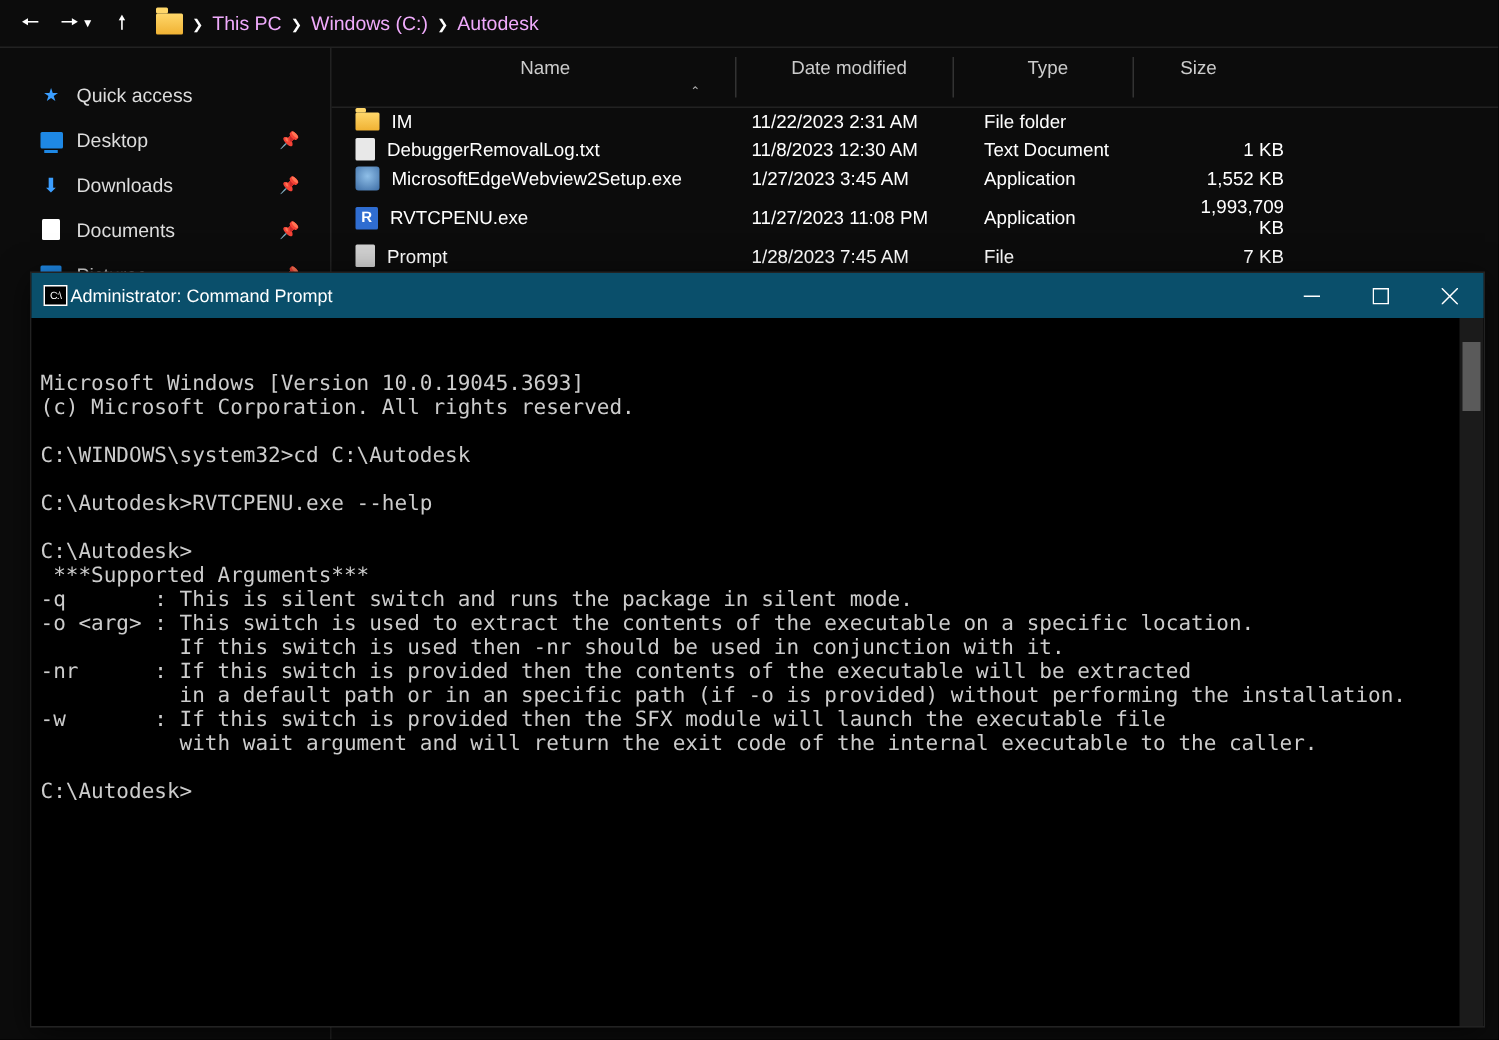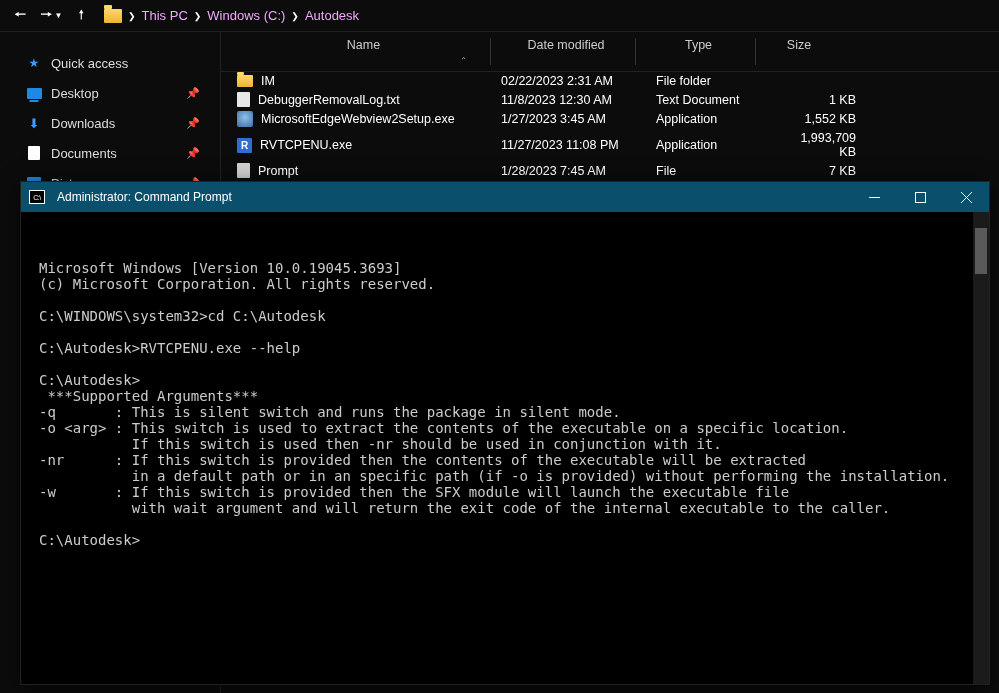--- a/index.html
+++ b/index.html
@@ -129,21 +129,21 @@
     border:1px solid #222;
   }
   .cmd-titlebar {
     height:30px;
     background:#0a4f6b;
     display:flex;
     align-items:center;
     justify-content:space-between;
     padding:0 0 0 8px;
   }
-  .cmd-title-left { display:flex; align-items:center; gap:12px; color:#fff; font-size:12px; }
+  .cmd-title-left { display:flex; align-items:center; gap:2px; color:#fff; font-size:12px; }
   .cmd-icon {
     width:16px; height:14px;
     background:#000;
     border:1px solid #fff;
     font-size:7px; color:#fff;
     display:flex; align-items:center; justify-content:center;
     letter-spacing:-0.5px;
   }
   .cmd-controls { display:flex; }
   .cmd-ctrl {
@@ -157,21 +157,21 @@
     flex:1;
     background:#000;
     padding:4px 6px;
     font-family: Consolas, "Courier New", monospace;
     font-size:14px;
     color:#ccc;
     white-space:pre;
     overflow:hidden;
     position:relative;
   }
-  .cmd-body pre { margin:12px; }
+  .cmd-body pre { margin:0; }
   .cmd-scrollbar {
     position:absolute;
     right:0; top:0;
     width:16px;
     height:100%;
     background:#1b1b1b;
   }
   .cmd-scrollbar .thumb {
     position:absolute;
     top:16px; left:2px;
@@ -270,21 +270,21 @@
       <div class="col">
           <span>Size</span>
         </div>
     </div>
     <div id="file-rows">
         <div class="file-row">
           <div class="cell-name">
             <span class="fi-folder"></span>
             <span>IM</span>
           </div>
-          <div>02/22/2023 2:31 AM</div>
+          <div>11/22/2023 2:31 AM</div>
           <div>File folder</div>
           <div class="cell-size"></div>
         </div>
         <div class="file-row">
           <div class="cell-name">
             <span class="fi-txt"></span>
             <span>DebuggerRemovalLog.txt</span>
           </div>
           <div>11/8/2023 12:30 AM</div>
           <div>Text Document</div>

